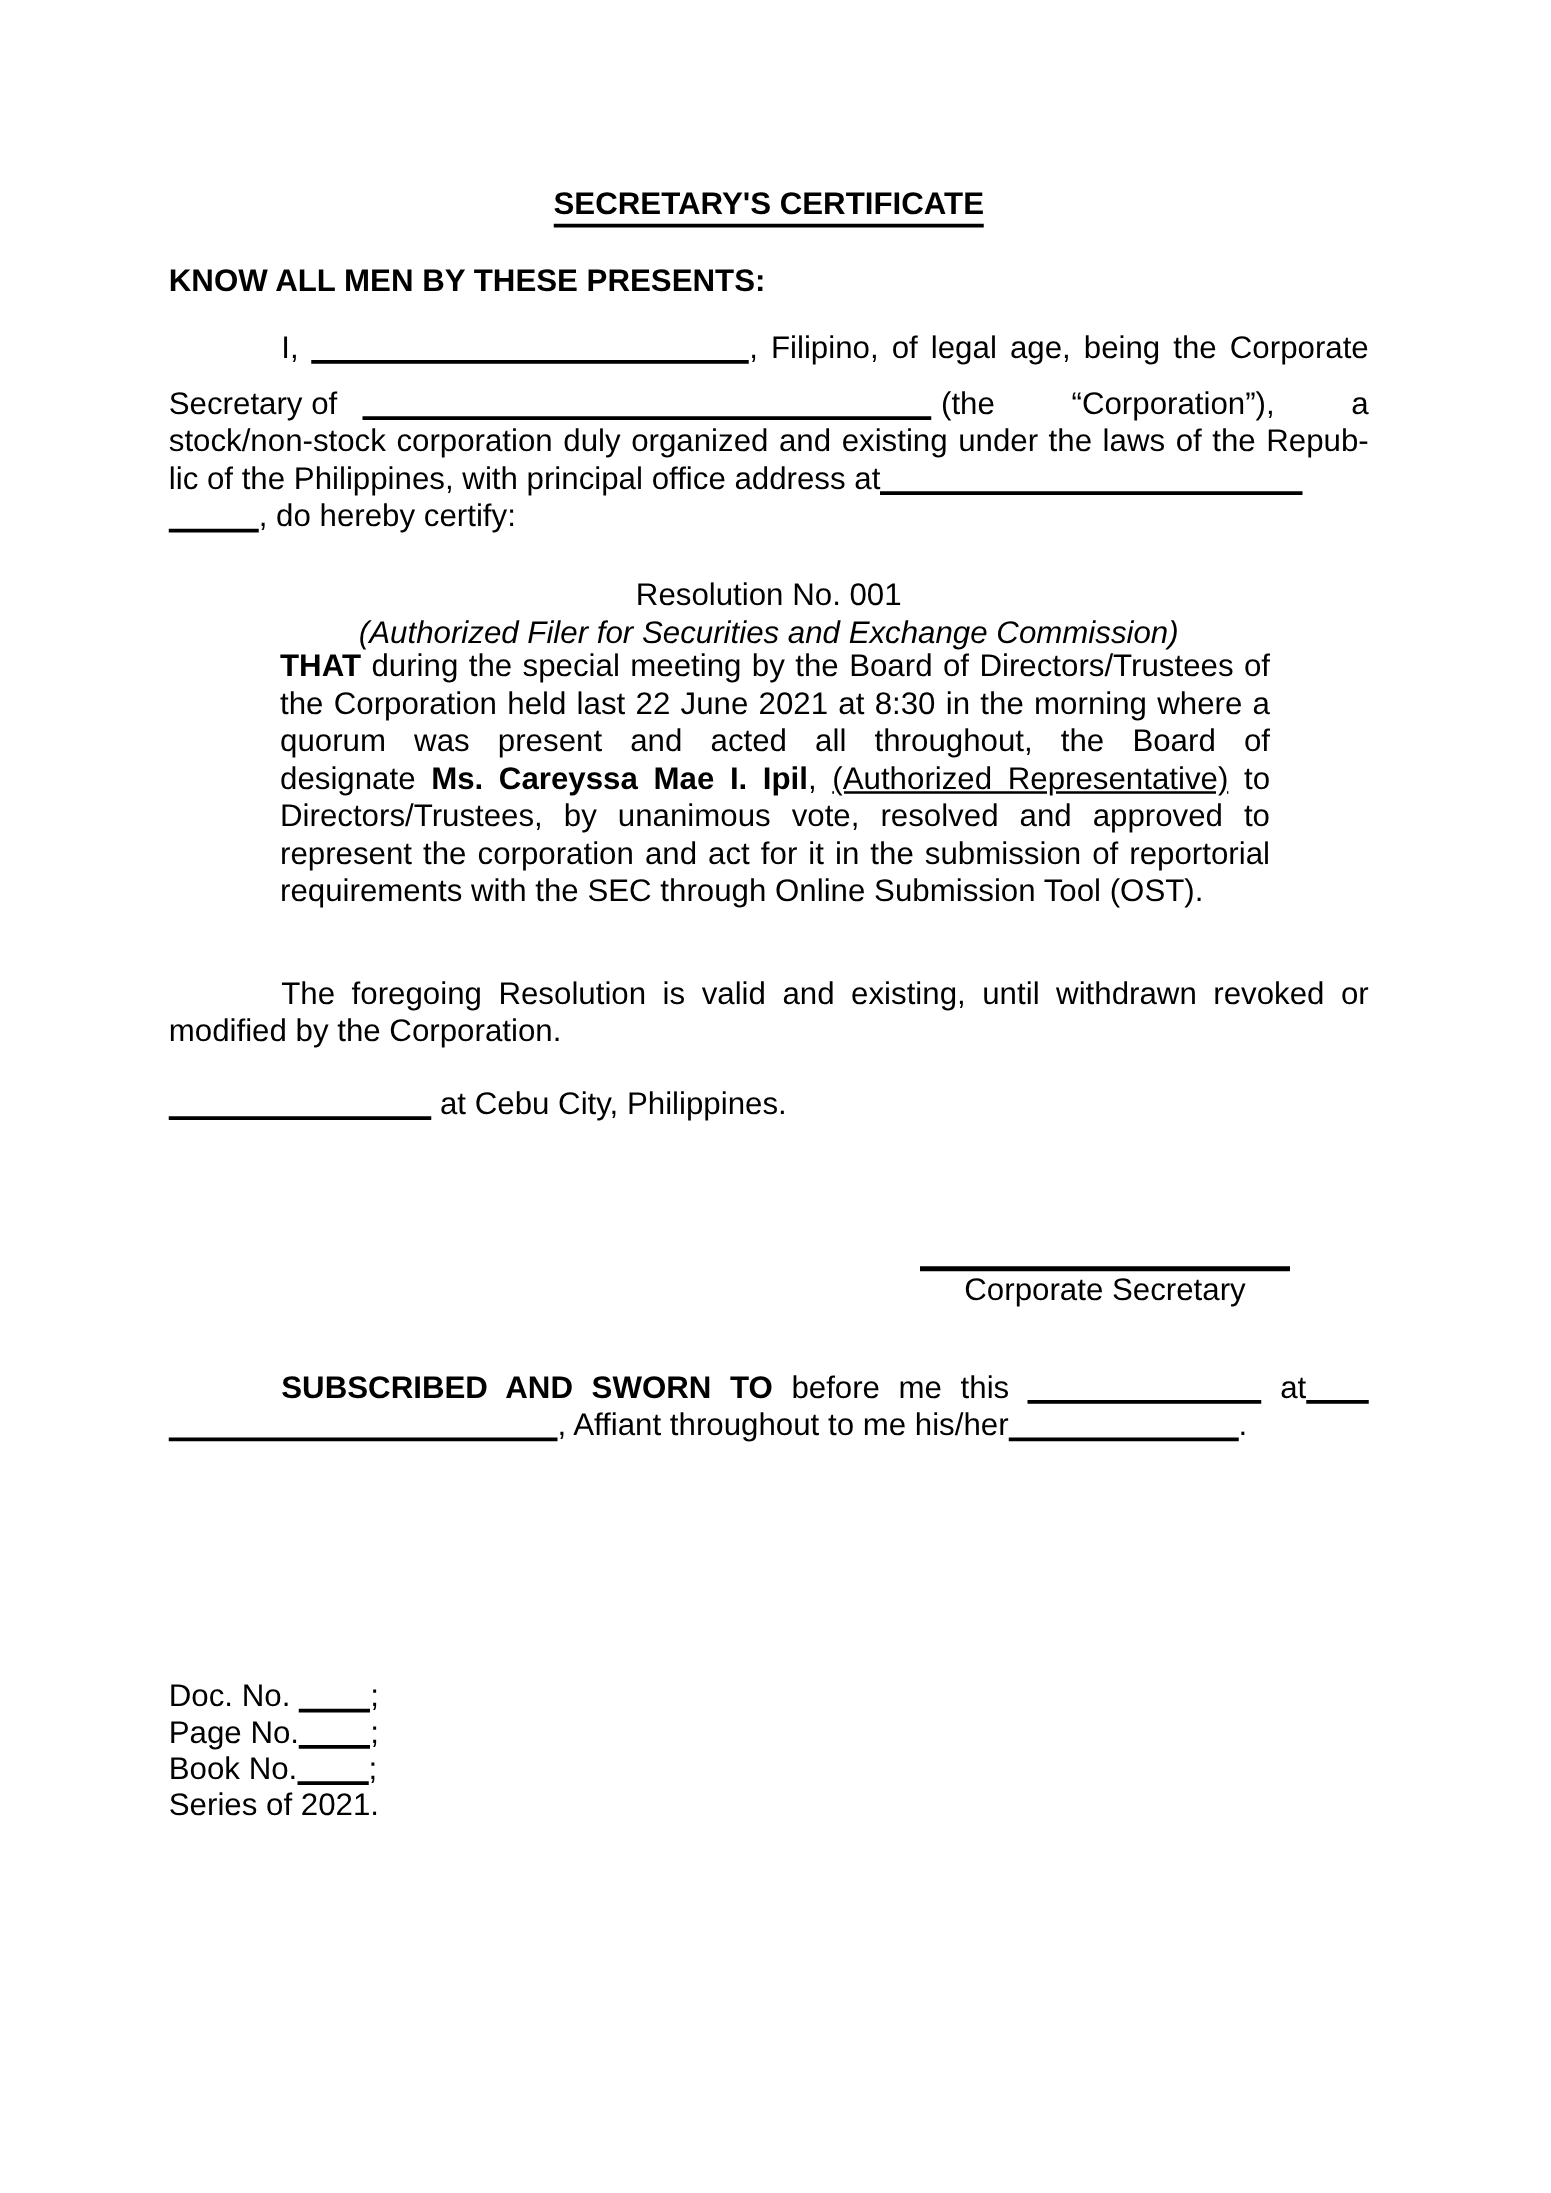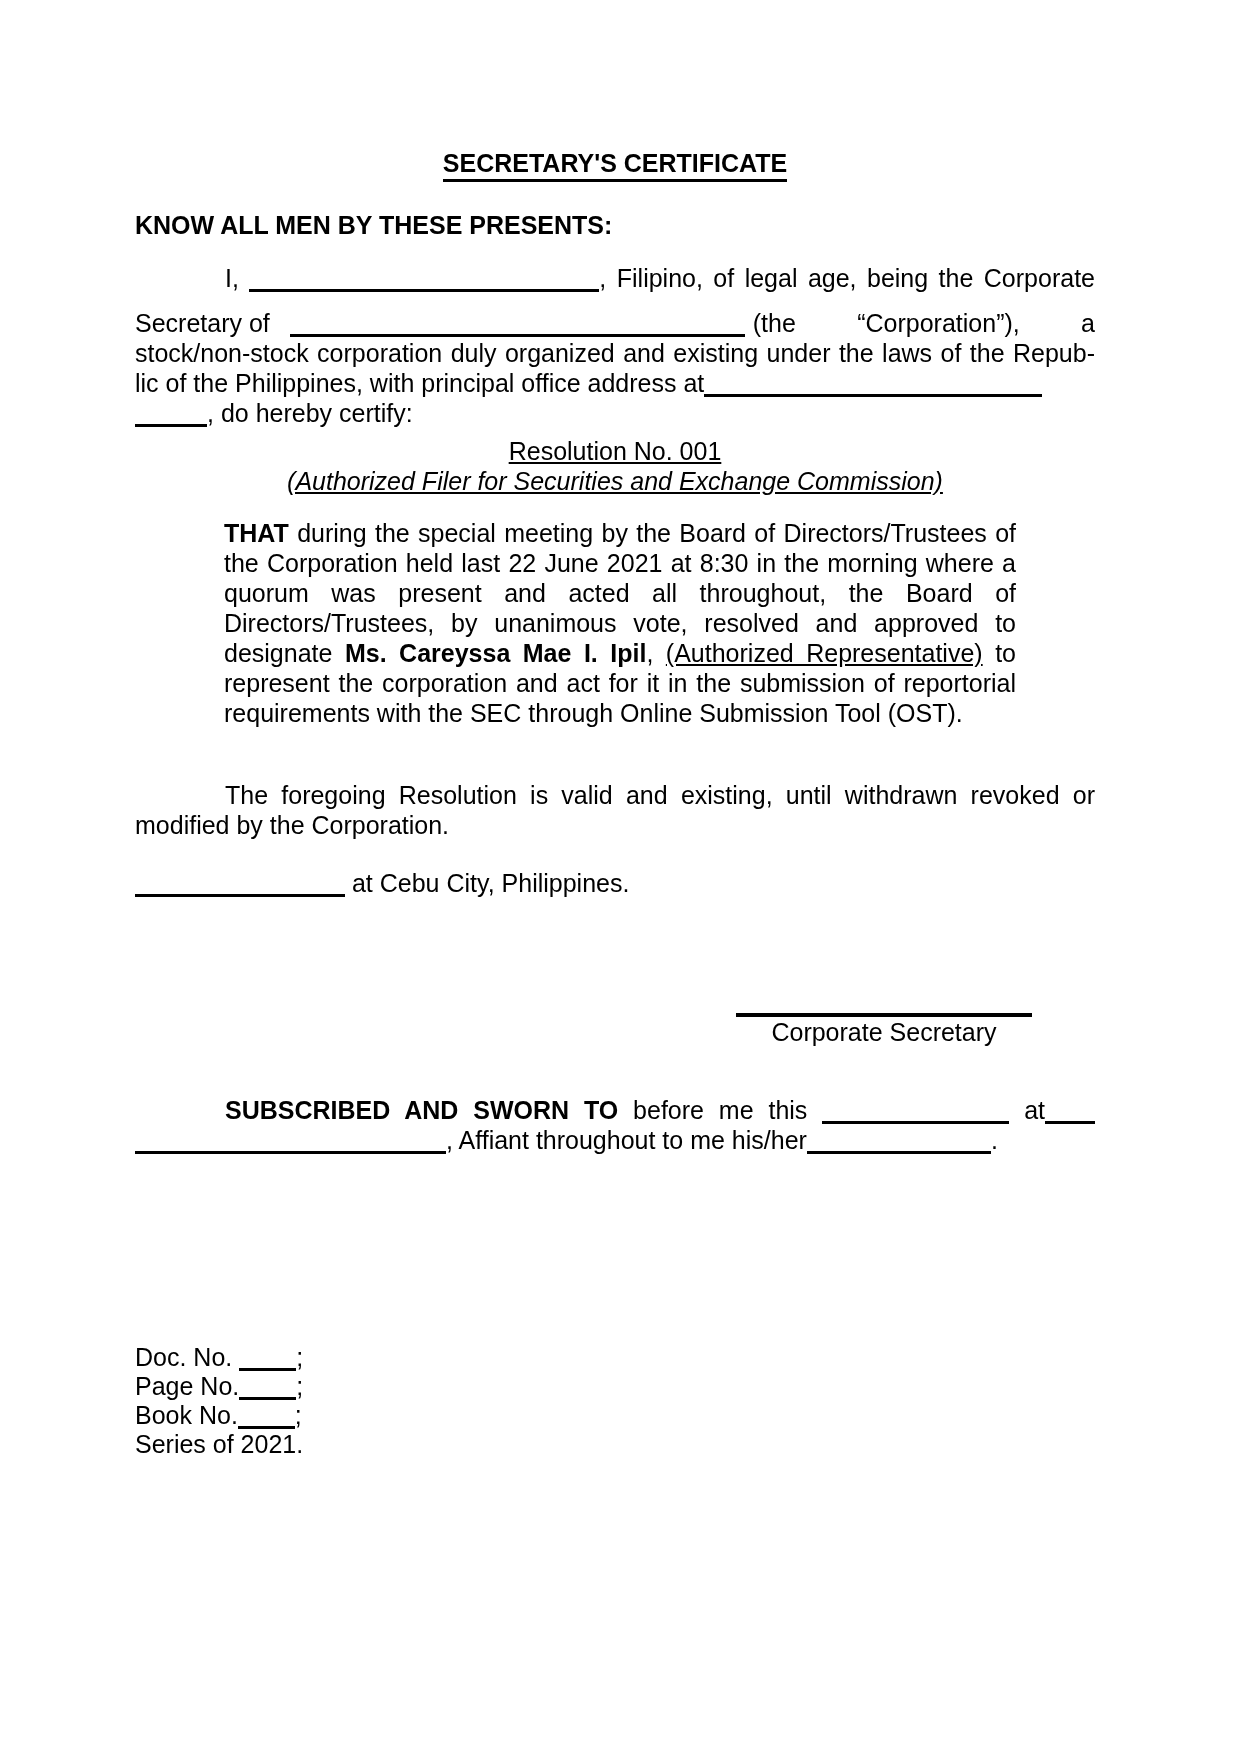--- a/index.html
+++ b/index.html
@@ -58,31 +58,31 @@
         <span class="sp"></span>
         <span>“Corporation”),</span>
         <span class="sp"></span>
         <span>a</span>
       </div>
     <div class="line"><span>stock/non-stock corporation duly organized and existing under the laws of the Repub-</span></div>
     <div class="plain"><span>lic of the Philippines, with principal office address at</span><span class="blank b338"></span></div>
     <div class="plain"><span class="blank b72"></span><span>, do hereby certify:</span></div>
   </div>
 
-  <div class="block center" style="top:436px;text-decoration:underline;">
+  <div class="block center" style="top:461px;">
     <div>Resolution No. 001</div>
     <div class="italic">(Authorized Filer for Securities and Exchange Commission)</div>
   </div>
 
   <div class="that-block" style="top:518px;">
     <div class="line"><span class="bold">THAT</span> <span>during the special meeting by the Board of Directors/Trustees of</span></div>
     <div class="line"><span>the Corporation held last 22 June 2021 at 8:30 in the morning where a</span></div>
     <div class="line"><span>quorum was present and acted all throughout, the Board of</span></div>
+    <div class="line"><span>designate</span> <span class="bold">Ms. Careyssa Mae I. Ipil</span><span>,</span> <span class="ul">(Authorized Representative)</span> <span>to</span></div>
     <div class="line"><span>Directors/Trustees, by unanimous vote, resolved and approved to</span></div>
-    <div class="line"><span>designate</span> <span class="bold">Ms. Careyssa Mae I. Ipil</span><span>,</span> <span class="ul">(Authorized Representative)</span> <span>to</span></div>
     <div class="line"><span>represent the corporation and act for it in the submission of reportorial</span></div>
     <div class="plain"><span>requirements with the SEC through Online Submission Tool (OST).</span></div>
   </div>
 
   <div class="block" style="top:780px;">
     <div class="line"><span class="indent"></span><span>The foregoing Resolution is valid and existing, until withdrawn revoked or</span></div>
     <div class="plain"><span>modified by the Corporation.</span></div>
   </div>
 
   <div class="block" style="top:868px;">

